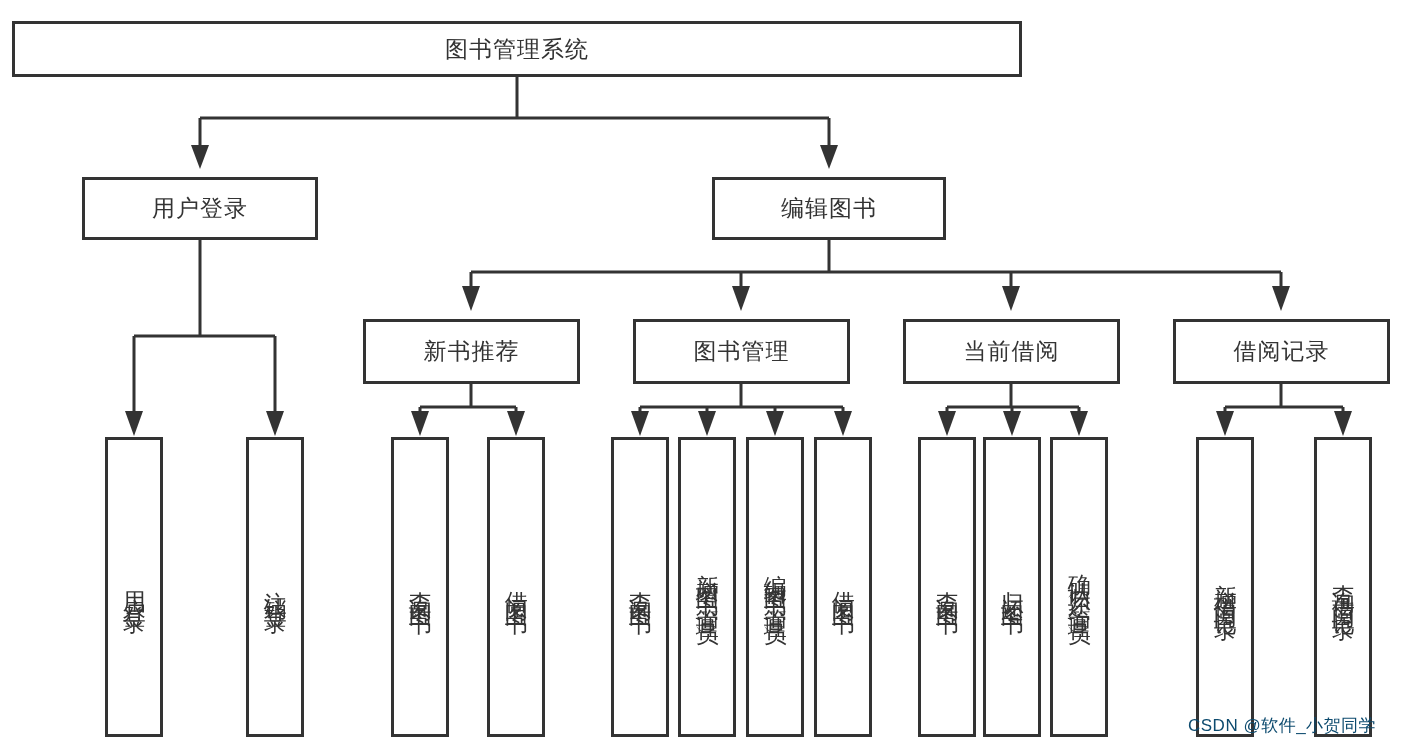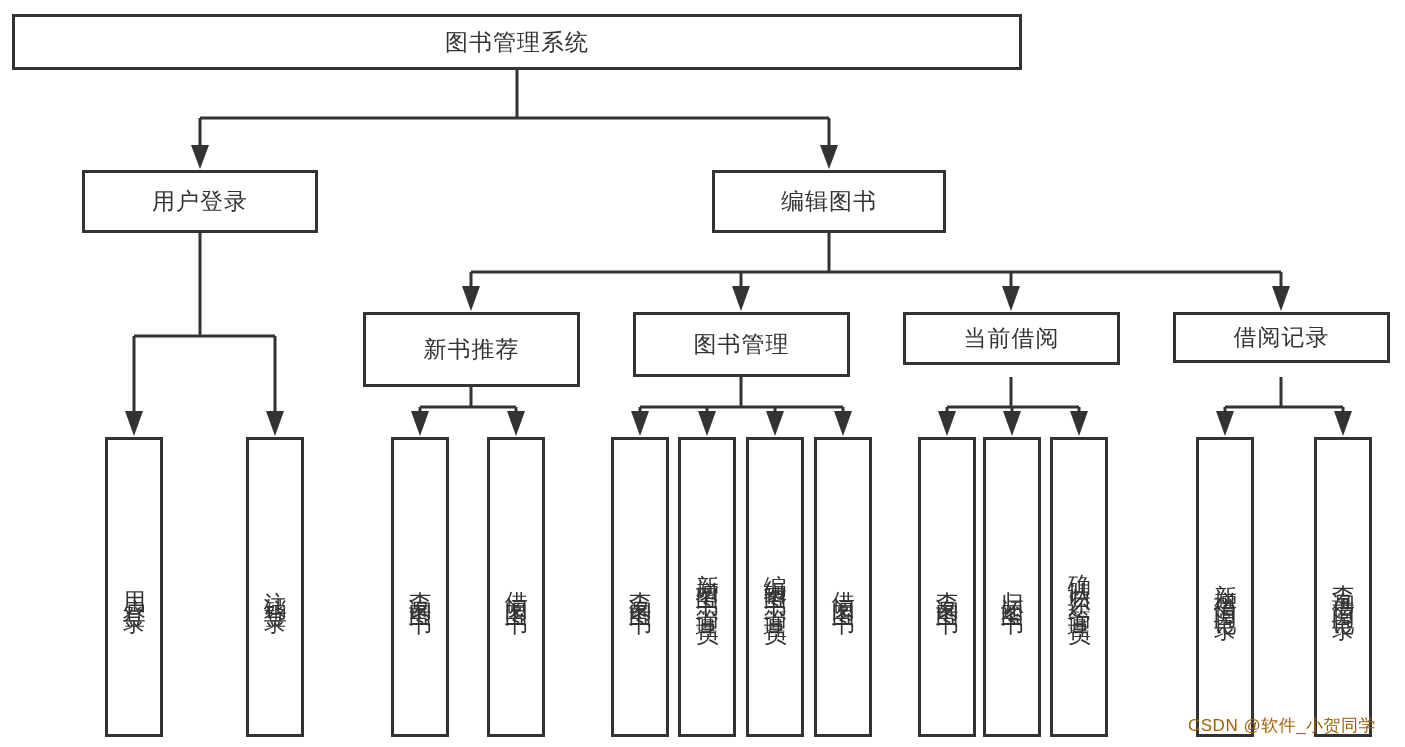--- a/index.html
+++ b/index.html
@@ -35,41 +35,42 @@
     border: 3px solid #333333;
     display: flex;
     align-items: center;
     justify-content: center;
     color: #333333;
     z-index: 2;
   }
   .node.h {
     font-size: 23px;
     letter-spacing: 1px;
+    margin-top: 7px;
   }
   .node.leaf {
     width: 58px;
     top: 437px;
     height: 300px;
   }
   .node.leaf span {
     writing-mode: vertical-lr;
     text-orientation: mixed;
     font-size: 23px;
     line-height: 1.1;
     letter-spacing: 7px;
     white-space: nowrap;
   }
 
   .watermark {
     position: absolute;
     left: 1188px;
     top: 714px;
     font-size: 17px;
-    color: #a16207;
+    color: #0c4a6e;
     letter-spacing: 0.5px;
     z-index: 5;
     white-space: nowrap;
   }
 </style>
 </head>
 <body>
 
 <div class="canvas">
 
@@ -127,30 +128,30 @@
     <span>图书管理系统</span>
   </div>
 
   <div class="node h" style="left:82px; top:170px; width:236px; height:63px;">
     <span>用户登录</span>
   </div>
   <div class="node h" style="left:712px; top:170px; width:234px; height:63px;">
     <span>编辑图书</span>
   </div>
 
-  <div class="node h" style="left:363px; top:312px; width:217px; height:75px;">
+  <div class="node h" style="left:363px; top:312px; width:217px; height:65px;">
     <span>新书推荐</span>
   </div>
   <div class="node h" style="left:633px; top:312px; width:217px; height:65px;">
     <span>图书管理</span>
   </div>
-  <div class="node h" style="left:903px; top:312px; width:217px; height:53px;align-items:center;">
+  <div class="node h" style="left:903px; top:312px; width:217px; height:65px;align-items:center;">
     <span>当前借阅</span>
   </div>
-  <div class="node h" style="left:1173px; top:312px; width:217px; height:51px;">
+  <div class="node h" style="left:1173px; top:312px; width:217px; height:65px;">
     <span>借阅记录</span>
   </div>
 
   <div class="node leaf" style="left:105px;">
     <span>用户登录</span>
   </div>
   <div class="node leaf" style="left:246px;">
     <span>注销登录</span>
   </div>
 

